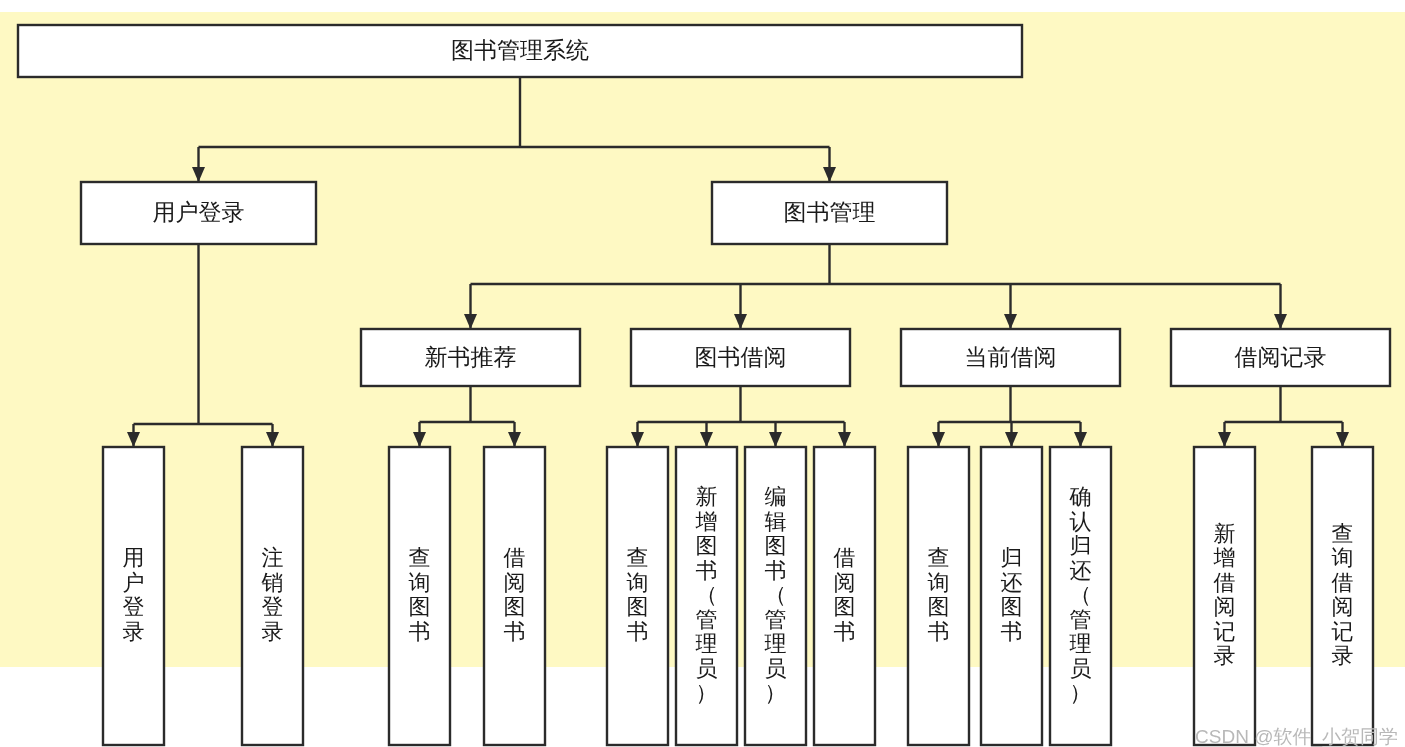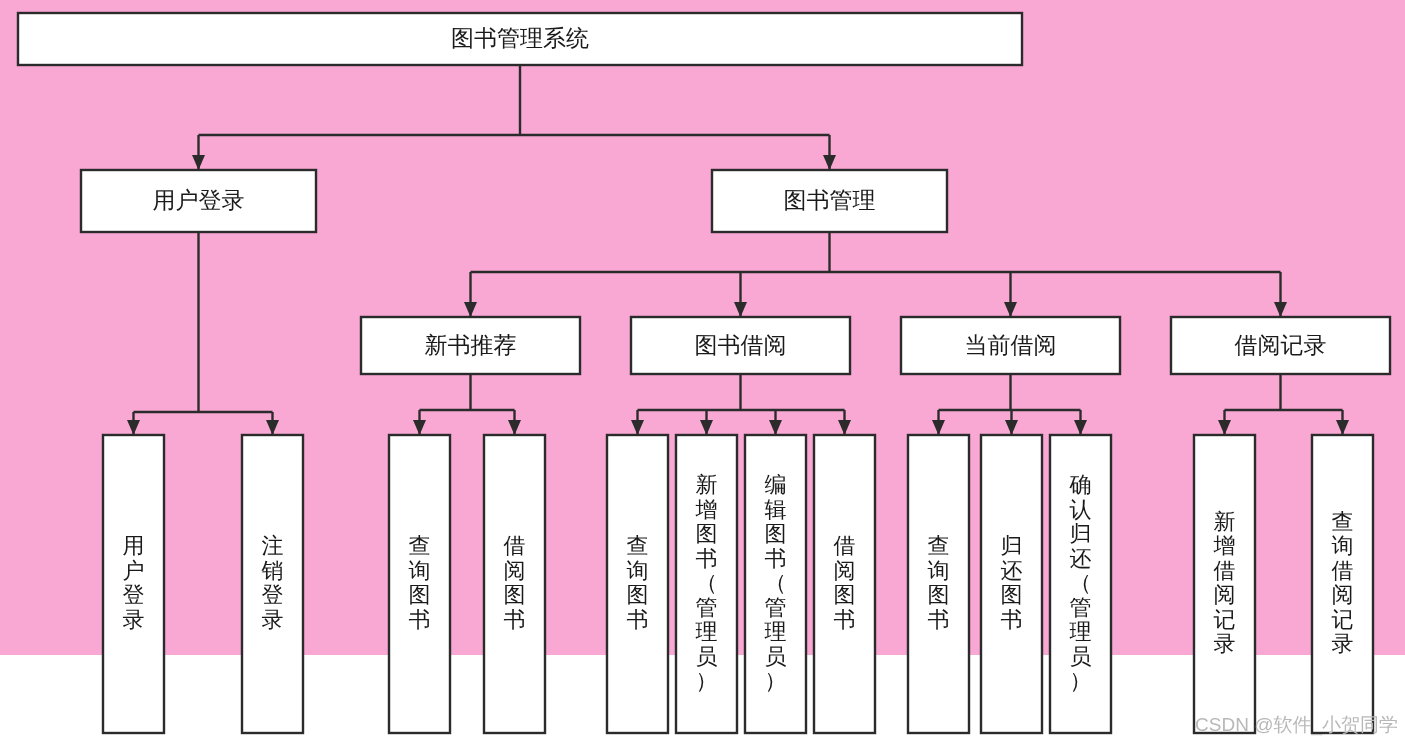--- a/index.html
+++ b/index.html
@@ -12,21 +12,22 @@
     width: 1405px;
     height: 747px;
     font-family: "Liberation Sans", "DejaVu Sans", sans-serif;
     overflow: hidden;
     position: relative;
   }
   #diagram-root {
     position: relative;
     width: 1405px;
     height: 655px;
-    background: #f9a8d4;
+    background: #fef9c3;
+    margin-top: 12px;
   }
   svg#chart-svg {
     position: absolute;
     left: 0;
     top: 0;
     width: 1405px;
     height: 747px;
     display: block;
   }
   .node-box {

